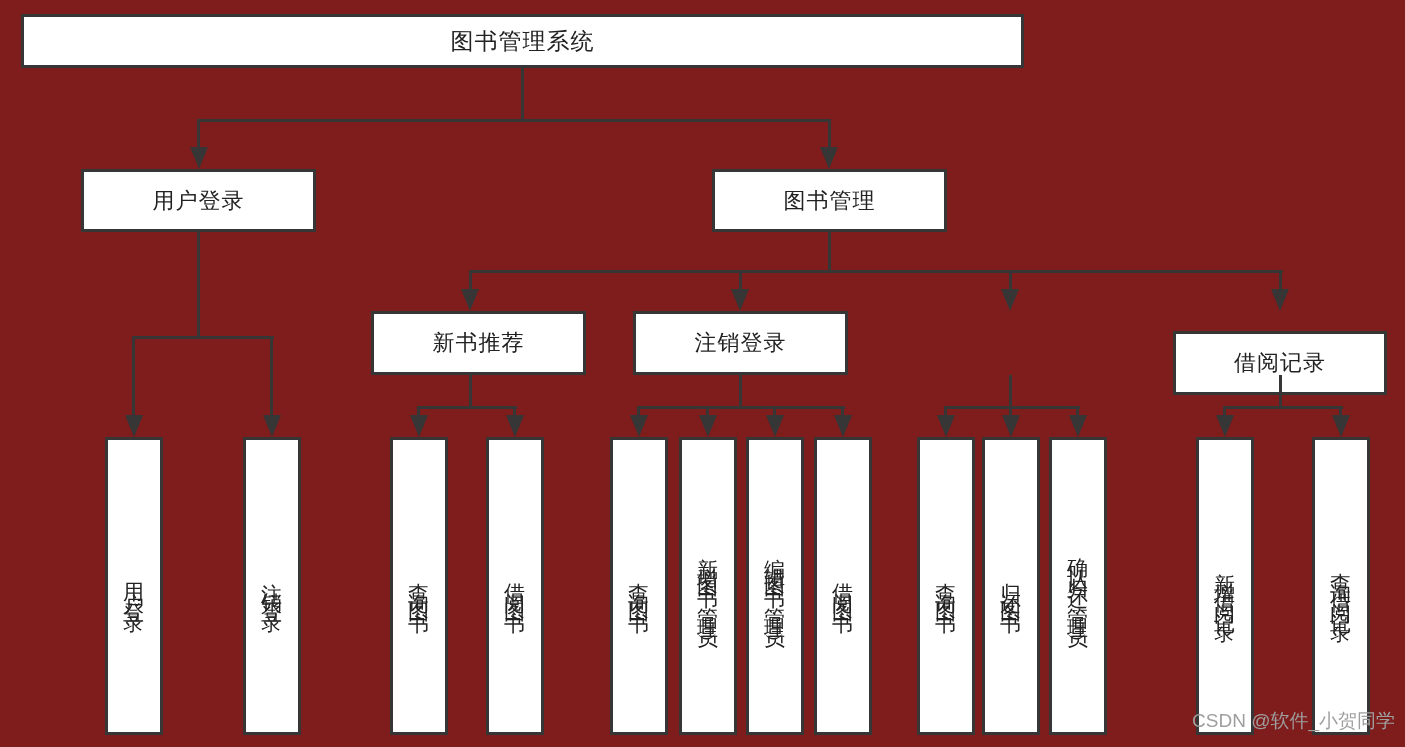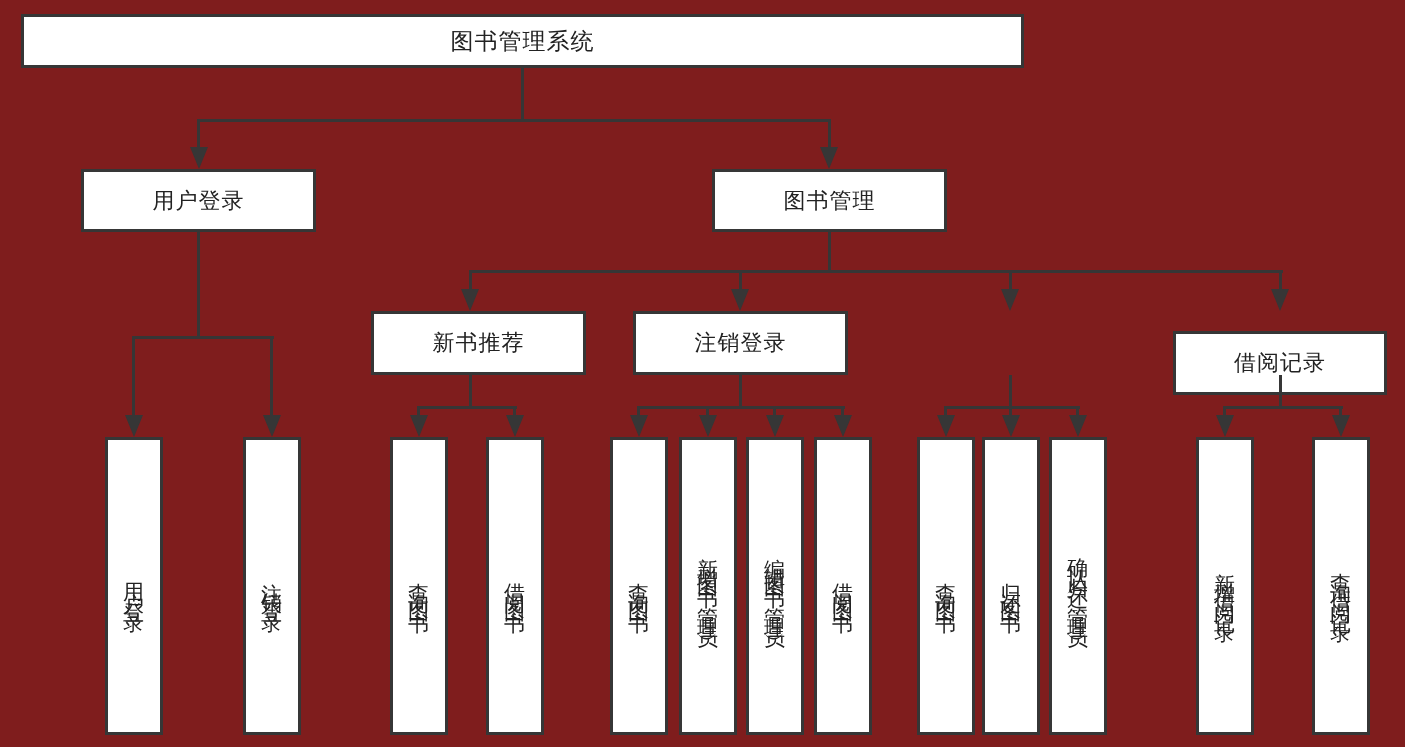--- a/index.html
+++ b/index.html
@@ -166,14 +166,15 @@
   <div class="box leaf" style="left:1049px;">
     <span class="lbl">确认归还（管理员）</span>
   </div>
   <div class="box leaf" style="left:1196px;">
     <span class="lbl">新增借阅记录</span>
   </div>
   <div class="box leaf" style="left:1312px;">
     <span class="lbl">查询借阅记录</span>
   </div>
 
+  <div class="watermark">CSDN @软件_小贺同学</div>
 
 </div>
 
 </body></html>

